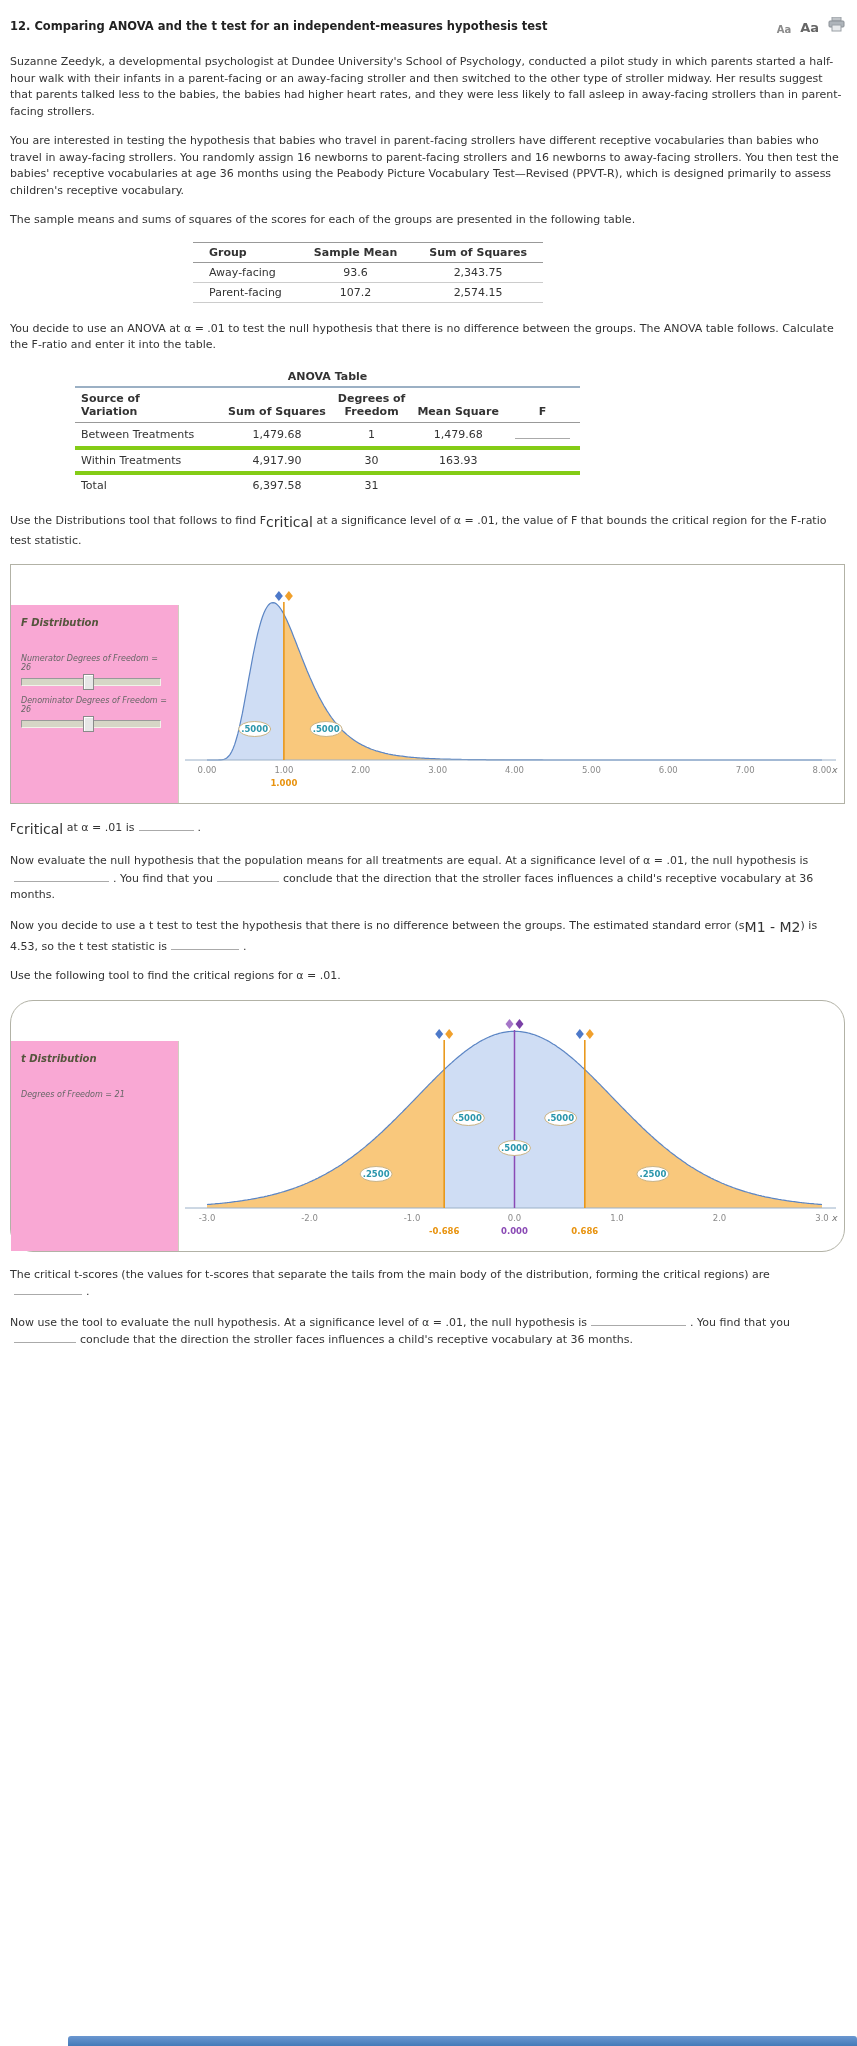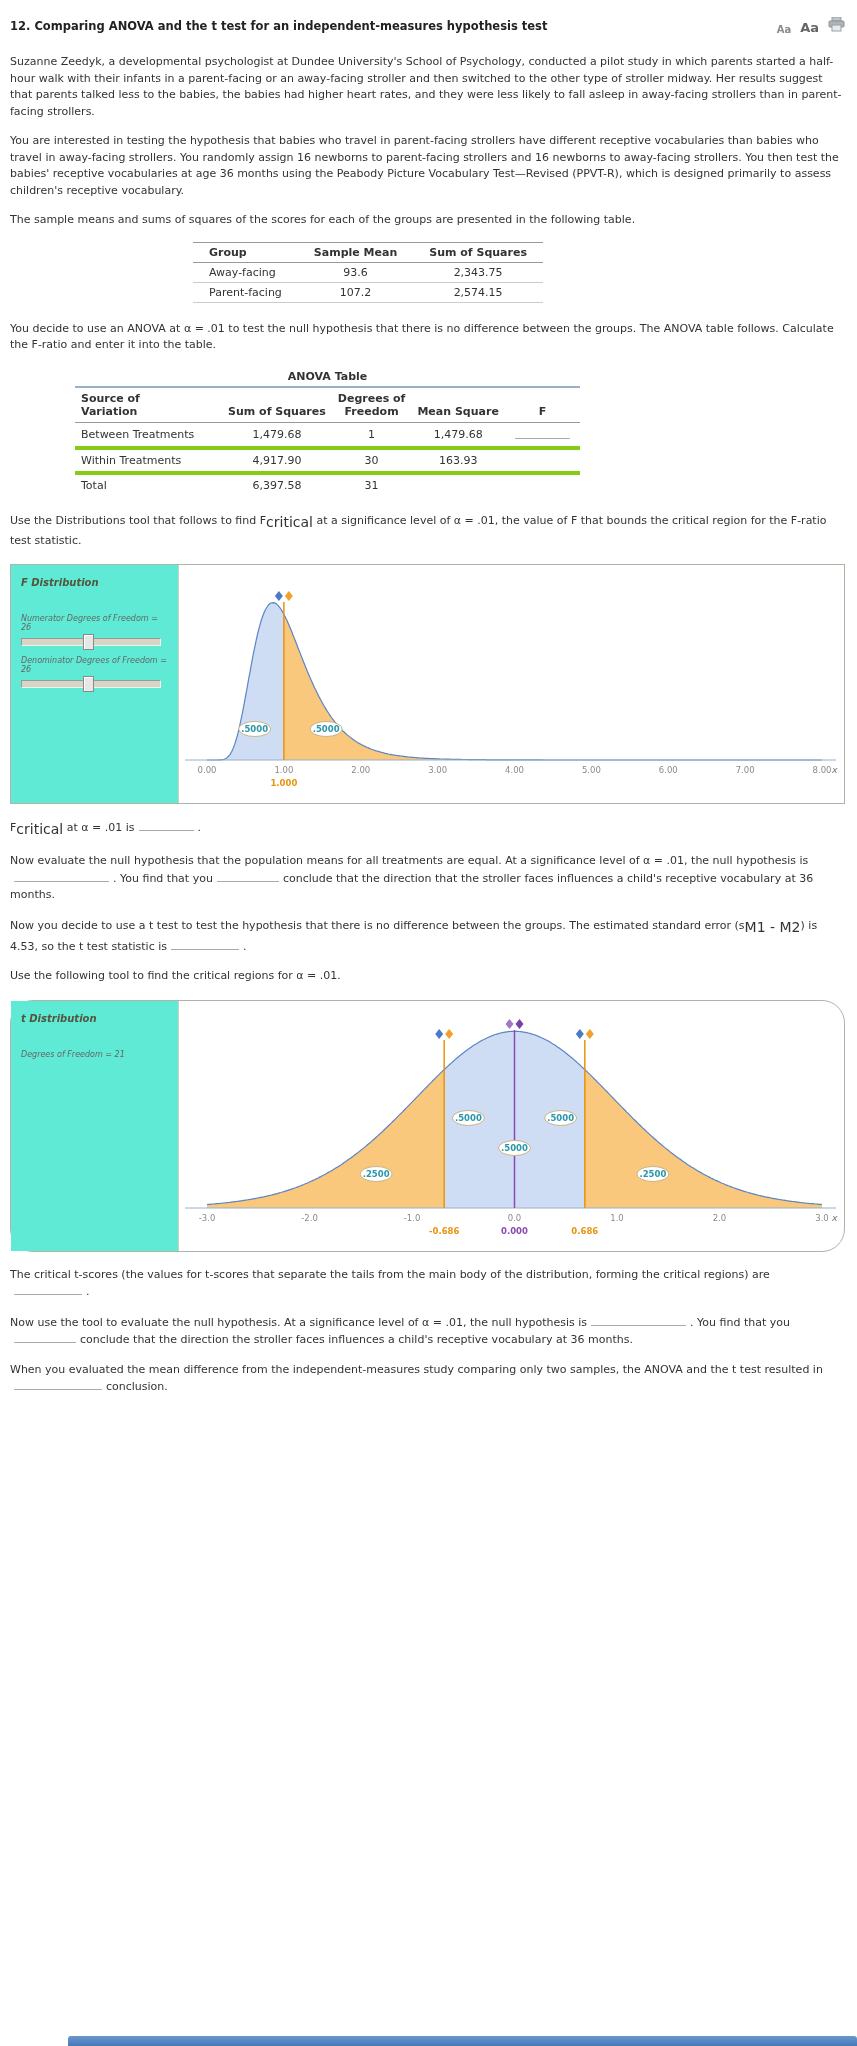--- a/index.html
+++ b/index.html
@@ -24,21 +24,21 @@
   .anova-title{text-align:center;font-weight:bold;margin-bottom:3px;}
   table.anova-table{border-collapse:collapse;width:100%;border-top:2px solid #9bb0c4;}
   table.anova-table th{font-weight:bold;white-space:pre-line;vertical-align:bottom;padding:4px 6px;border-bottom:1px solid #999;}
   table.anova-table td{padding:4px 6px;}
   table.anova-table tbody tr:not(:last-child) td{border-bottom:4px solid #84cc16;margin-top:31px;}
   table.anova-table th.src,table.anova-table td.src{text-align:left;width:135px;}
   table.anova-table th.c,table.anova-table td.c{text-align:center;}
   
   .tool{display:flex;border:1px solid #b2b2a6;margin:15px 0;background:#fff;}
   .tool.f-tool{height:238px;} .tool.t-tool{height:250px;border-radius:23px;}
-  .tool-panel{width:168px;background:#5eead4;border-right:1px solid #cfcfbf;padding:12px 10px;box-sizing:border-box;}
+  .tool-panel{width:168px;background:#f9a8d4;border-right:1px solid #cfcfbf;padding:12px 10px;box-sizing:border-box;margin-top:40px;}
   .tool-title{font-style:italic;font-weight:bold;font-size:10px;color:#55553d;margin-bottom:26px;}
   .slider-label{font-size:8px;font-style:italic;color:#666;margin:10px 0 6px;}
   .slider{position:relative;width:138px;height:6px;background:#d6d6c6;border:1px solid;border-color:#999 #f2f2ea #f2f2ea #999;margin-bottom:10px;}
   .slider-handle{position:absolute;left:44%;top:-5px;width:9px;height:14px;background:#e7e7e7;border:1px solid #8a8a8a;box-shadow:inset 1px 1px 0 #fff;cursor:pointer;}
   .tool-chart{flex:1;overflow:hidden;}
   .tool-chart svg{display:block;margin-top:1px;}
   .bottom-bar{position:absolute;bottom:0;left:68px;right:0;height:10px;background:linear-gradient(#6b97d0,#447ab8);border-radius:3px 3px 0 0;cursor:pointer;}
   .print{cursor:pointer;}
 </style>
 </head>
@@ -222,17 +222,16 @@
           <text x="473.875" y="175" text-anchor="middle" font-size="8.5" font-weight="bold" fill="#2a96ac">.2500</text>
           <text x="653" y="219" font-size="9.5" font-style="italic" fill="#777">x</text>
         </svg>
     </div>
   </div>
 
   <p><span>The critical t-scores (the values for t-scores that separate the tails from the main body of the distribution, forming the critical regions) are</span><span class="blank w68"></span><span>.</span></p>
 
   <p><span>Now use the tool to evaluate the null hypothesis. At a significance level of α = .01, the null hypothesis is</span><span class="blank w95"></span><span>. You find that you</span><span class="blank w62"></span><span>conclude that the direction the stroller faces influences a child's receptive vocabulary at 36 months.</span></p>
 
-  <p><span>When you evaluated the mean difference from the independent-measures study comparing only two samples, the ANOVA and the t test resulted in</span><span class="blank w88"></span><span>conclusion.</span></p>
 
 </div>
 
 <div class="bottom-bar"></div>
 
 </body></html>

